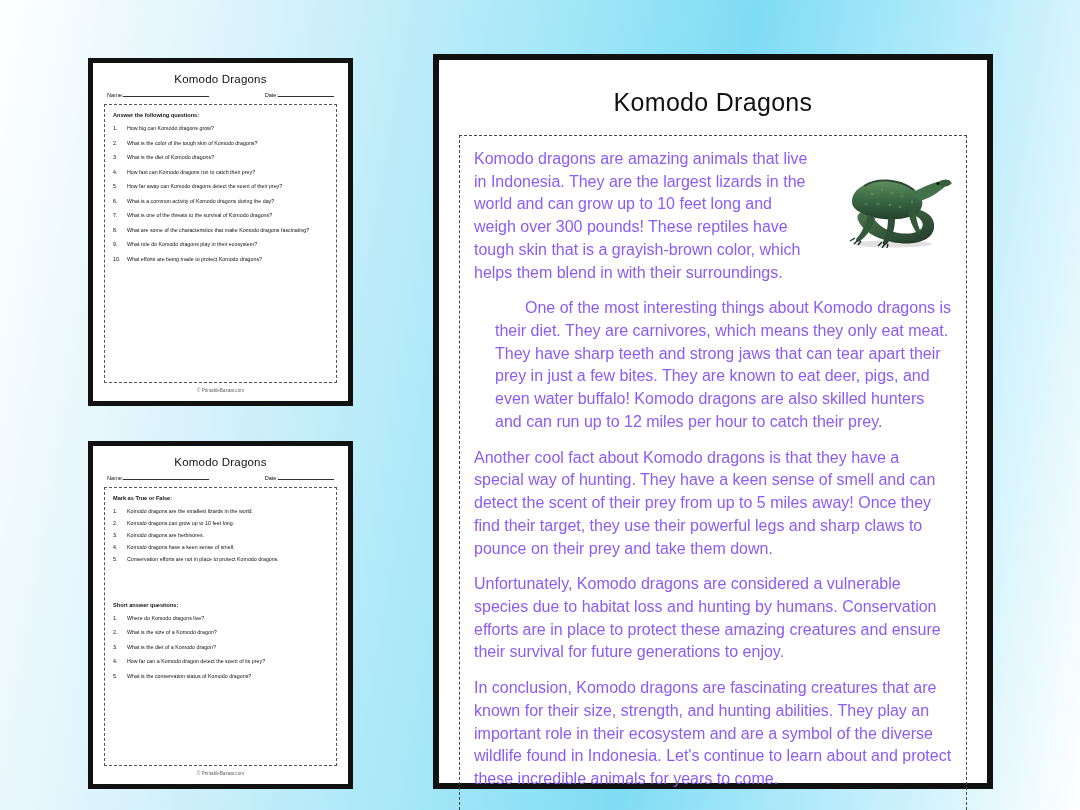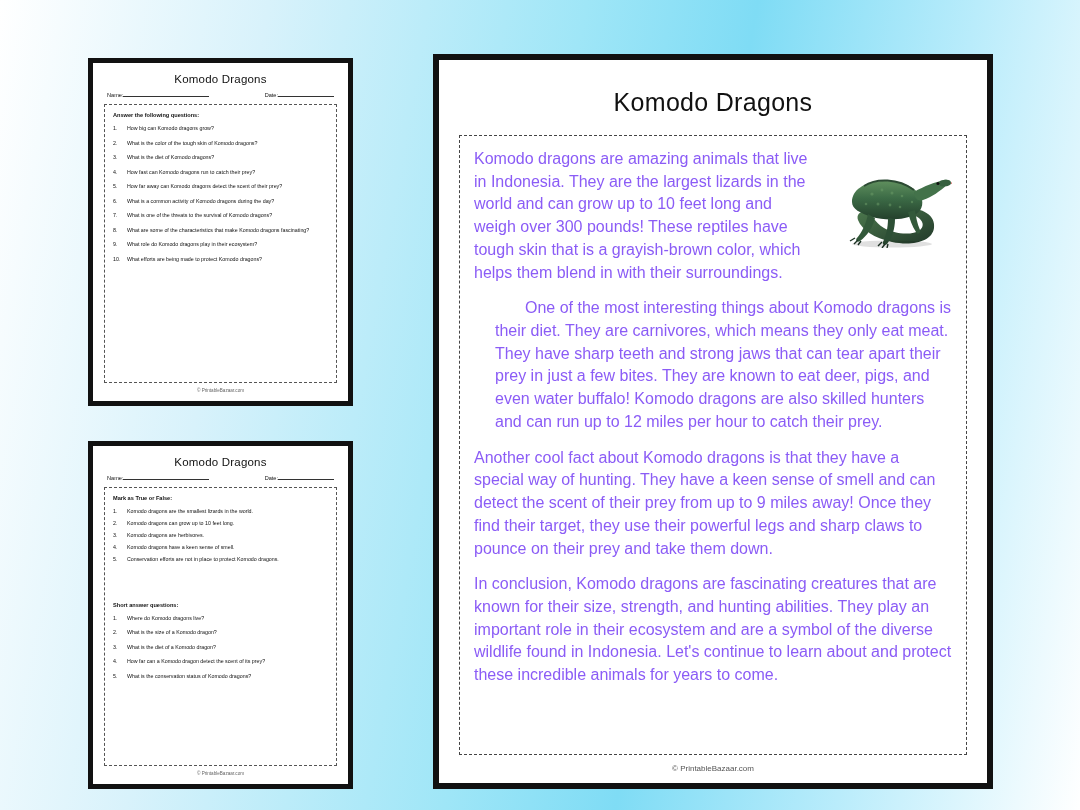--- a/index.html
+++ b/index.html
@@ -316,18 +316,19 @@
           <circle cx="84" cy="52" r="1.2"></circle>
         </g>
 
         <path d="M123 33 l6 1 l-3 1 l3 1" stroke="#c33" stroke-width="1" fill="none"></path>
 
         <ellipse cx="64" cy="94" rx="40" ry="3.4" fill="#000" opacity=".12"></ellipse>
       </svg>
 
       <p>Komodo dragons are amazing animals that live in Indonesia. They are the largest lizards in the world and can grow up to 10 feet long and weigh over 300 pounds! These reptiles have tough skin that is a grayish-brown color, which helps them blend in with their surroundings.</p>
       <p class="indent-second" style="text-indent: 30px;">One of the most interesting things about Komodo dragons is their diet. They are carnivores, which means they only eat meat. They have sharp teeth and strong jaws that can tear apart their prey in just a few bites. They are known to eat deer, pigs, and even water buffalo! Komodo dragons are also skilled hunters and can run up to 12 miles per hour to catch their prey.</p>
-      <p>Another cool fact about Komodo dragons is that they have a special way of hunting. They have a keen sense of smell and can detect the scent of their prey from up to 9 miles away! Once they find their target, they use their powerful legs and sharp claws to pounce on their prey and take them down.</p>
+      <p>Another cool fact about Komodo dragons is that they have a special way of hunting. They have a keen sense of smell and can detect the scent of their prey from up to 5 miles away! Once they find their target, they use their powerful legs and sharp claws to pounce on their prey and take them down.</p>
+      <p>Unfortunately, Komodo dragons are considered a vulnerable species due to habitat loss and hunting by humans. Conservation efforts are in place to protect these amazing creatures and ensure their survival for future generations to enjoy.</p>
       <p>In conclusion, Komodo dragons are fascinating creatures that are known for their size, strength, and hunting abilities. They play an important role in their ecosystem and are a symbol of the diverse wildlife found in Indonesia. Let's continue to learn about and protect these incredible animals for years to come.</p>
     </div>
     <div class="main-footer">© PrintableBazaar.com</div>
   </div>
 </div>
 
 </body></html>

